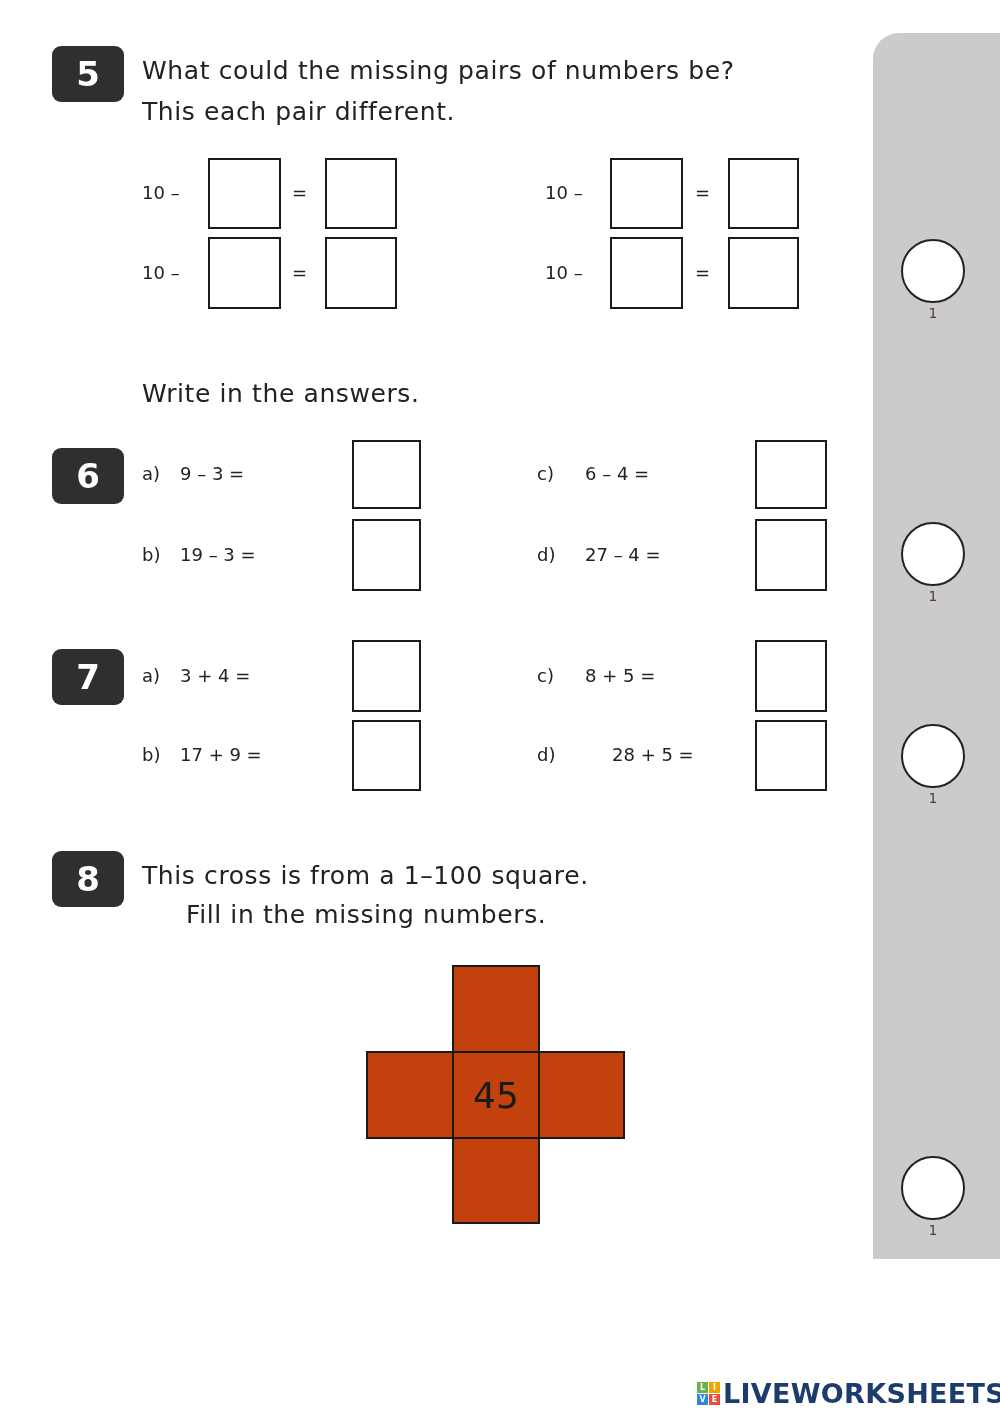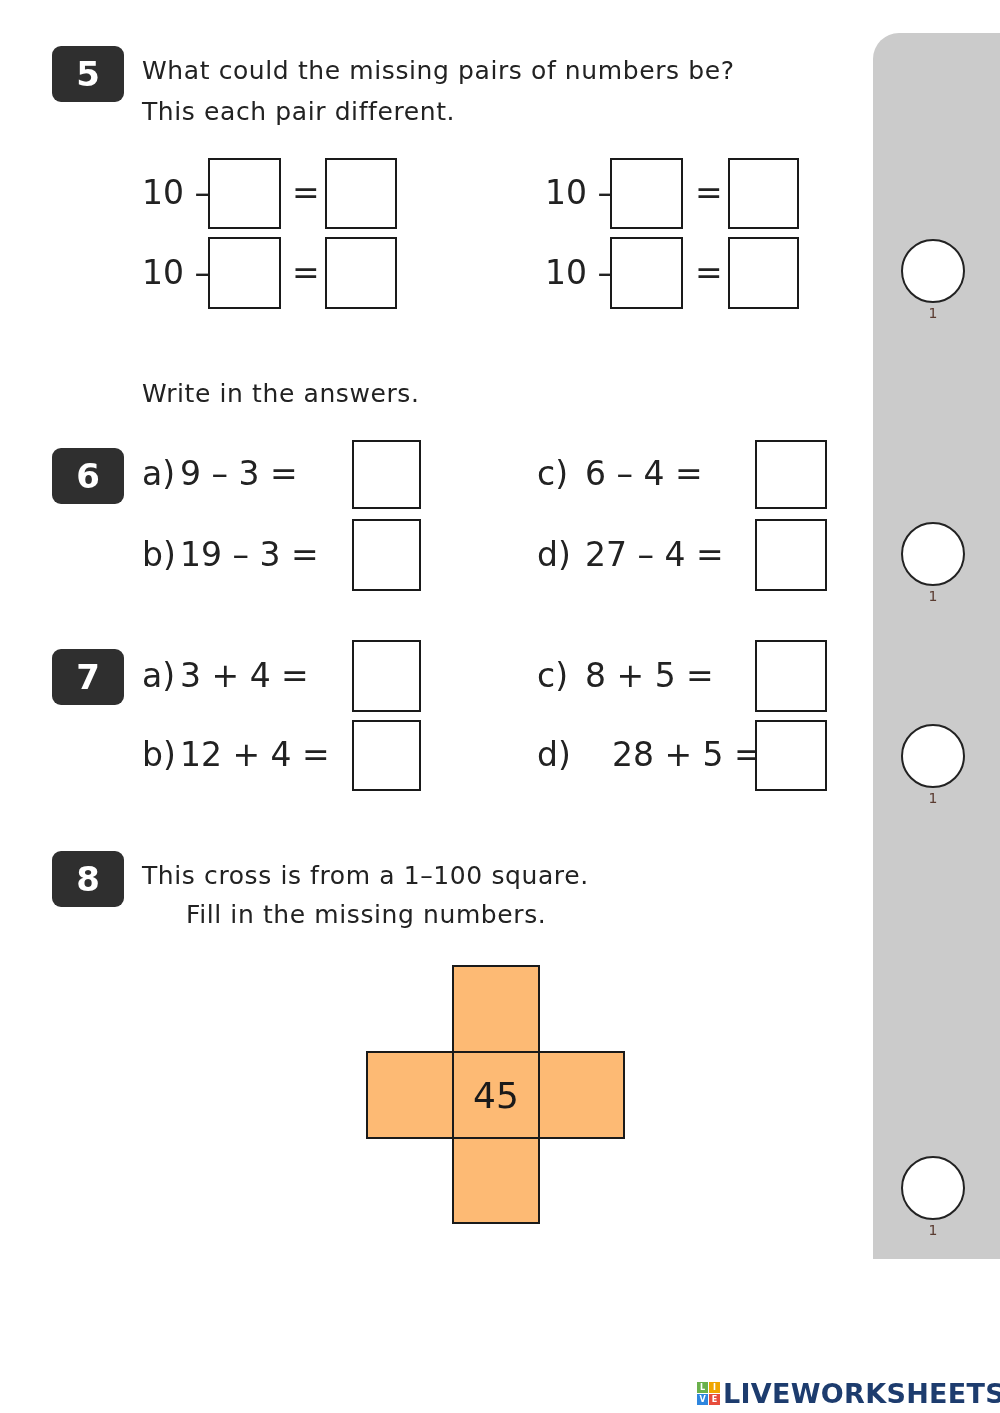--- a/index.html
+++ b/index.html
@@ -8,33 +8,33 @@
     background: #ffffff; color: #1f1f1f;
     font-family: "DejaVu Sans", sans-serif;
   }
   .badge {
     position: absolute; width: 72px; height: 56px; border-radius: 9px;
     background: #2f2f2f; color: #ffffff;
     font-family: "DejaVu Sans", sans-serif; font-weight: bold; font-size: 34px;
     display: flex; align-items: center; justify-content: center;
   }
   .qtext { position: absolute; font-size: 25px; line-height: 41px; letter-spacing: 0.6px; color: #222; white-space: nowrap; }
-  .eq { position: absolute; font-size: 33px; color: #222; white-space: nowrap; line-height: 30px; }
+  .eq { position: absolute; font-size: 18px; color: #222; white-space: nowrap; line-height: 30px; }
   .box { position: absolute; border: 2px solid #1a1a1a; background: #fff; box-sizing: border-box; }
   .box input { width: 100%; height: 100%; border: none; outline: none; background: transparent; font-size: 30px; text-align: center; font-family: "DejaVu Sans", sans-serif; }
   .side {
     position: absolute; left: 873px; top: 33px; width: 127px; height: 1226px;
     background: #cbcbcb; border-top-left-radius: 26px;
   }
   .circle {
     position: absolute; width: 64px; height: 64px; border-radius: 50%;
     border: 2px solid #222; background: #fff; box-sizing: border-box;
   }
   .mark { position: absolute; font-size: 14px; color: #5a3b30; width: 20px; text-align: center; }
-  .cross-cell { position: absolute; border: 2px solid #1a1a1a; box-sizing: border-box; background: #fdba74; }
+  .cross-cell { position: absolute; border: 2px solid #1a1a1a; box-sizing: border-box; background: #c2410c; }
   .cross-cell input { width: 100%; height: 100%; border: none; outline: none; background: transparent; font-size: 34px; text-align: center; font-family: "DejaVu Sans", sans-serif; }
   .center-num { display: flex; align-items: center; justify-content: center; font-size: 36px; color: #1a1a1a; }
   .logo { position: absolute; left: 697px; top: 1378px; display: flex; align-items: center; }
   .logo-grid { display: grid; grid-template-columns: 11px 11px; grid-template-rows: 11px 11px; gap: 1px; margin-right: 3px; }
   .logo-grid span { font-size: 8px; font-weight: bold; color: #fff; display: flex; align-items: center; justify-content: center; font-family: "DejaVu Sans", sans-serif; }
   .logo-text { font-family: "DejaVu Sans", sans-serif; font-weight: bold; font-size: 27px; color: #1d3c6e; letter-spacing: 0.3px; }
 </style>
 </head>
 <body>
 
@@ -91,21 +91,21 @@
 <div class="eq" style="left:537px; top:540px;">d)</div>
 <div class="eq" style="left:585px; top:540px;">27 – 4 =</div>
 <div class="box" style="left:755px; top:519px; width:72px; height:72px;"><input type="text" style=""></div>
 
 <div class="badge" style="left:52px; top:649px;">7</div>
 <div class="eq" style="left:142px; top:661px;">a)</div>
 <div class="eq" style="left:180px; top:661px;">3 + 4 =</div>
 <div class="box" style="left:352px; top:640px; width:69px; height:72px;"><input type="text" style=""></div>
 
 <div class="eq" style="left:142px; top:740px;">b)</div>
-<div class="eq" style="left:180px; top:740px;">12 + 4 =</div>
+<div class="eq" style="left:180px; top:740px;">17 + 9 =</div>
 <div class="box" style="left:352px; top:720px; width:69px; height:71px;"><input type="text" style=""></div>
 
 <div class="eq" style="left:537px; top:661px;">c)</div>
 <div class="eq" style="left:585px; top:661px;">8 + 5 =</div>
 <div class="box" style="left:755px; top:640px; width:72px; height:72px;"><input type="text" style=""></div>
 
 <div class="eq" style="left:537px; top:740px;">d)</div>
 <div class="eq" style="left:612px; top:740px;">28 + 5 =</div>
 <div class="box" style="left:755px; top:720px; width:72px; height:71px;"><input type="text" style=""></div>
 

